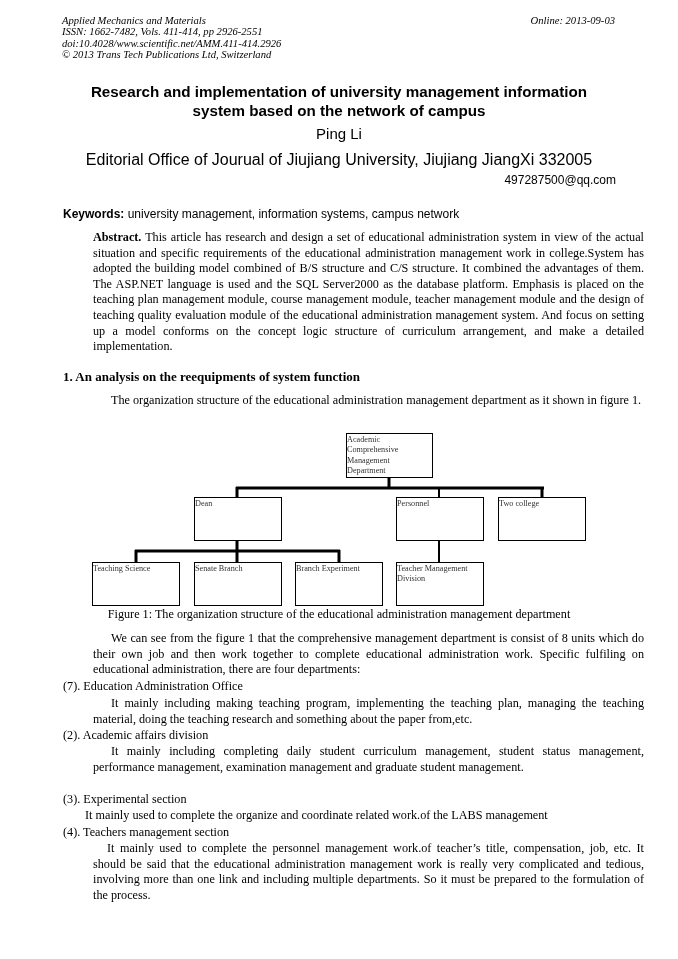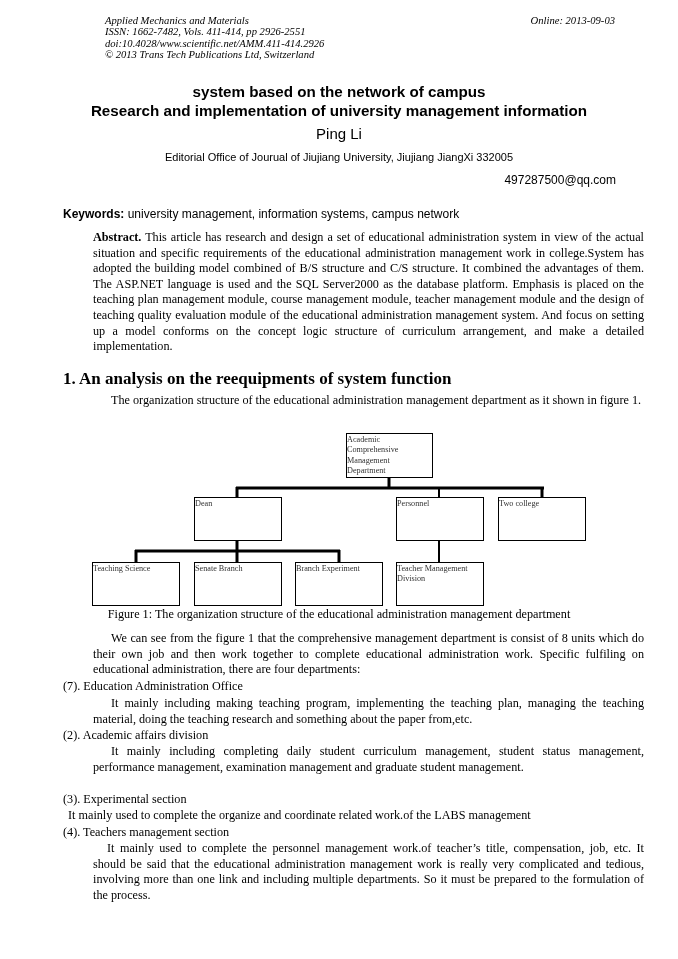--- a/index.html
+++ b/index.html
@@ -1,50 +1,50 @@
 <!DOCTYPE html>
 <html><head>
 <meta charset="utf-8">
 <style>
   html, body { margin: 0; padding: 0; background: #ffffff; }
   body { width: 678px; height: 959px; position: relative; overflow: hidden; color: #000; }
   .serif { font-family: "Liberation Serif", "DejaVu Serif", serif; }
   .sans { font-family: "Liberation Sans", "DejaVu Sans", sans-serif; }
   .hdr { position: absolute; left: 62px; top: 15px; font-size: 10.6px; line-height: 11.3px; font-style: italic; }
-  .hdr div { white-space: nowrap; margin-left: 43px; }
+  .hdr div { white-space: nowrap; }
   .online { position: absolute; right: 63px; top: 15px; font-size: 10.6px; font-style: italic; }
   .title { position: absolute; left: 62px; width: 554px; top: 82px; text-align: center; font-weight: bold; font-size: 15.2px; line-height: 19px; }
   .author { position: absolute; left: 62px; width: 554px; top: 125px; text-align: center; font-size: 15px; }
-  .affil { position: absolute; left: 62px; width: 554px; top: 151px; text-align: center; font-size: 11px; }
+  .affil { position: absolute; left: 62px; width: 554px; top: 151px; text-align: center; font-size: 16px; }
   .email { position: absolute; left: 62px; width: 554px; top: 173px; text-align: right; font-size: 12px; }
   .keywords { position: absolute; left: 63px; top: 207px; font-size: 12px; white-space: nowrap; }
   .keywords b { font-weight: bold; }
   .para { position: absolute; left: 63px; width: 551px; font-size: 12.2px; line-height: 15.6px; text-align: justify; margin-left: 30px; }
   .para b { font-weight: bold; }
   .indent { text-indent: 18px; }
-  .heading { position: absolute; left: 63px; top: 369px; font-size: 17px; font-weight: bold; white-space: nowrap; }
+  .heading { position: absolute; left: 63px; top: 369px; font-size: 13px; font-weight: bold; white-space: nowrap; }
   .line { position: absolute; left: 63px; font-size: 12.2px; white-space: nowrap; }
   .caption { position: absolute; left: 62px; width: 554px; top: 607px; text-align: center; font-size: 12.2px; }
   #diagram { position: absolute; left: 0; top: 0; width: 678px; height: 959px; pointer-events: none; }
   .node-text { font-family: "Liberation Serif", "DejaVu Serif", serif; font-size: 8.2px; fill: #333; }
 </style>
 </head>
 <body>
 
 <div class="hdr serif">
   <div>Applied Mechanics and Materials</div>
   <div>ISSN: 1662-7482, Vols. 411-414, pp 2926-2551</div>
   <div>doi:10.4028/www.scientific.net/AMM.411-414.2926</div>
   <div>© 2013 Trans Tech Publications Ltd, Switzerland</div>
 </div>
 <div class="online serif">Online: 2013-09-03</div>
 
 <div class="title sans">
+  <div>Research and implementation of university management information</div>
   <div>system based on the network of campus</div>
-  <div>Research and implementation of university management information</div>
 </div>
 <div class="author sans">Ping Li</div>
 <div class="affil sans">Editorial Office of Jourual of Jiujiang University, Jiujiang JiangXi  332005</div>
 <div class="email sans">497287500@qq.com</div>
 
 <div class="keywords sans"><b>Keywords:</b><span> university management, information systems, campus network</span></div>
 
 <div class="para serif" style="top:230px;"><b>Abstract.</b><span> This article has research and design a set of educational administration system in view of the actual situation and specific requirements of the educational administration management work in college.System has adopted the building model combined of B/S structure and C/S structure. It combined the advantages of them. The ASP.NET language is used and the SQL Server2000 as the database platform. Emphasis is placed on the teaching plan management module, course management module, teacher management module and the design of teaching quality evaluation module of the educational administration management system. And focus on setting up a model conforms on the concept logic structure of curriculum arrangement, and make a detailed implementation.</span></div>
 
 <div class="heading serif">1. An analysis on the reequipments of system function</div>
@@ -88,16 +88,16 @@
 
 <div class="para serif indent" style="top:631px;">We can see from the figure 1 that the comprehensive management department is consist of 8 units which do their own job and then work together to complete educational administration work. Specific fulfiling on educational administration, there are four departments:</div>
 
 <div class="line serif" style="top:679px;">(7). Education Administration Office</div>
 <div class="para serif indent" style="top:696px;">It mainly including making teaching program, implementing the teaching plan, managing the teaching material, doing the teaching research and something about the paper from,etc.</div>
 
 <div class="line serif" style="top:728px;">(2). Academic affairs division</div>
 <div class="para serif indent" style="top:744px;">It mainly including completing daily student curriculum management, student status management, performance management, examination management and graduate student management.</div>
 
 <div class="line serif" style="top:792px;">(3). Experimental section</div>
-<div class="line serif" style="top:808px; left:68px;text-align:center;">It mainly used to complete the organize and coordinate related work.of the LABS management</div>
+<div class="line serif" style="top:808px; left:85px;text-align:center;">It mainly used to complete the organize and coordinate related work.of the LABS management</div>
 
 <div class="line serif" style="top:825px;">(4). Teachers management section</div>
 <div class="para serif" style="top:841px; text-indent:14px;">It mainly used to complete the personnel management work.of teacher’s title, compensation, job, etc. It should be said that the educational administration management work is really very complicated and tedious, involving more than one link and including multiple departments. So it must be prepared to the formulation of the process.</div>
 
 </body></html>

